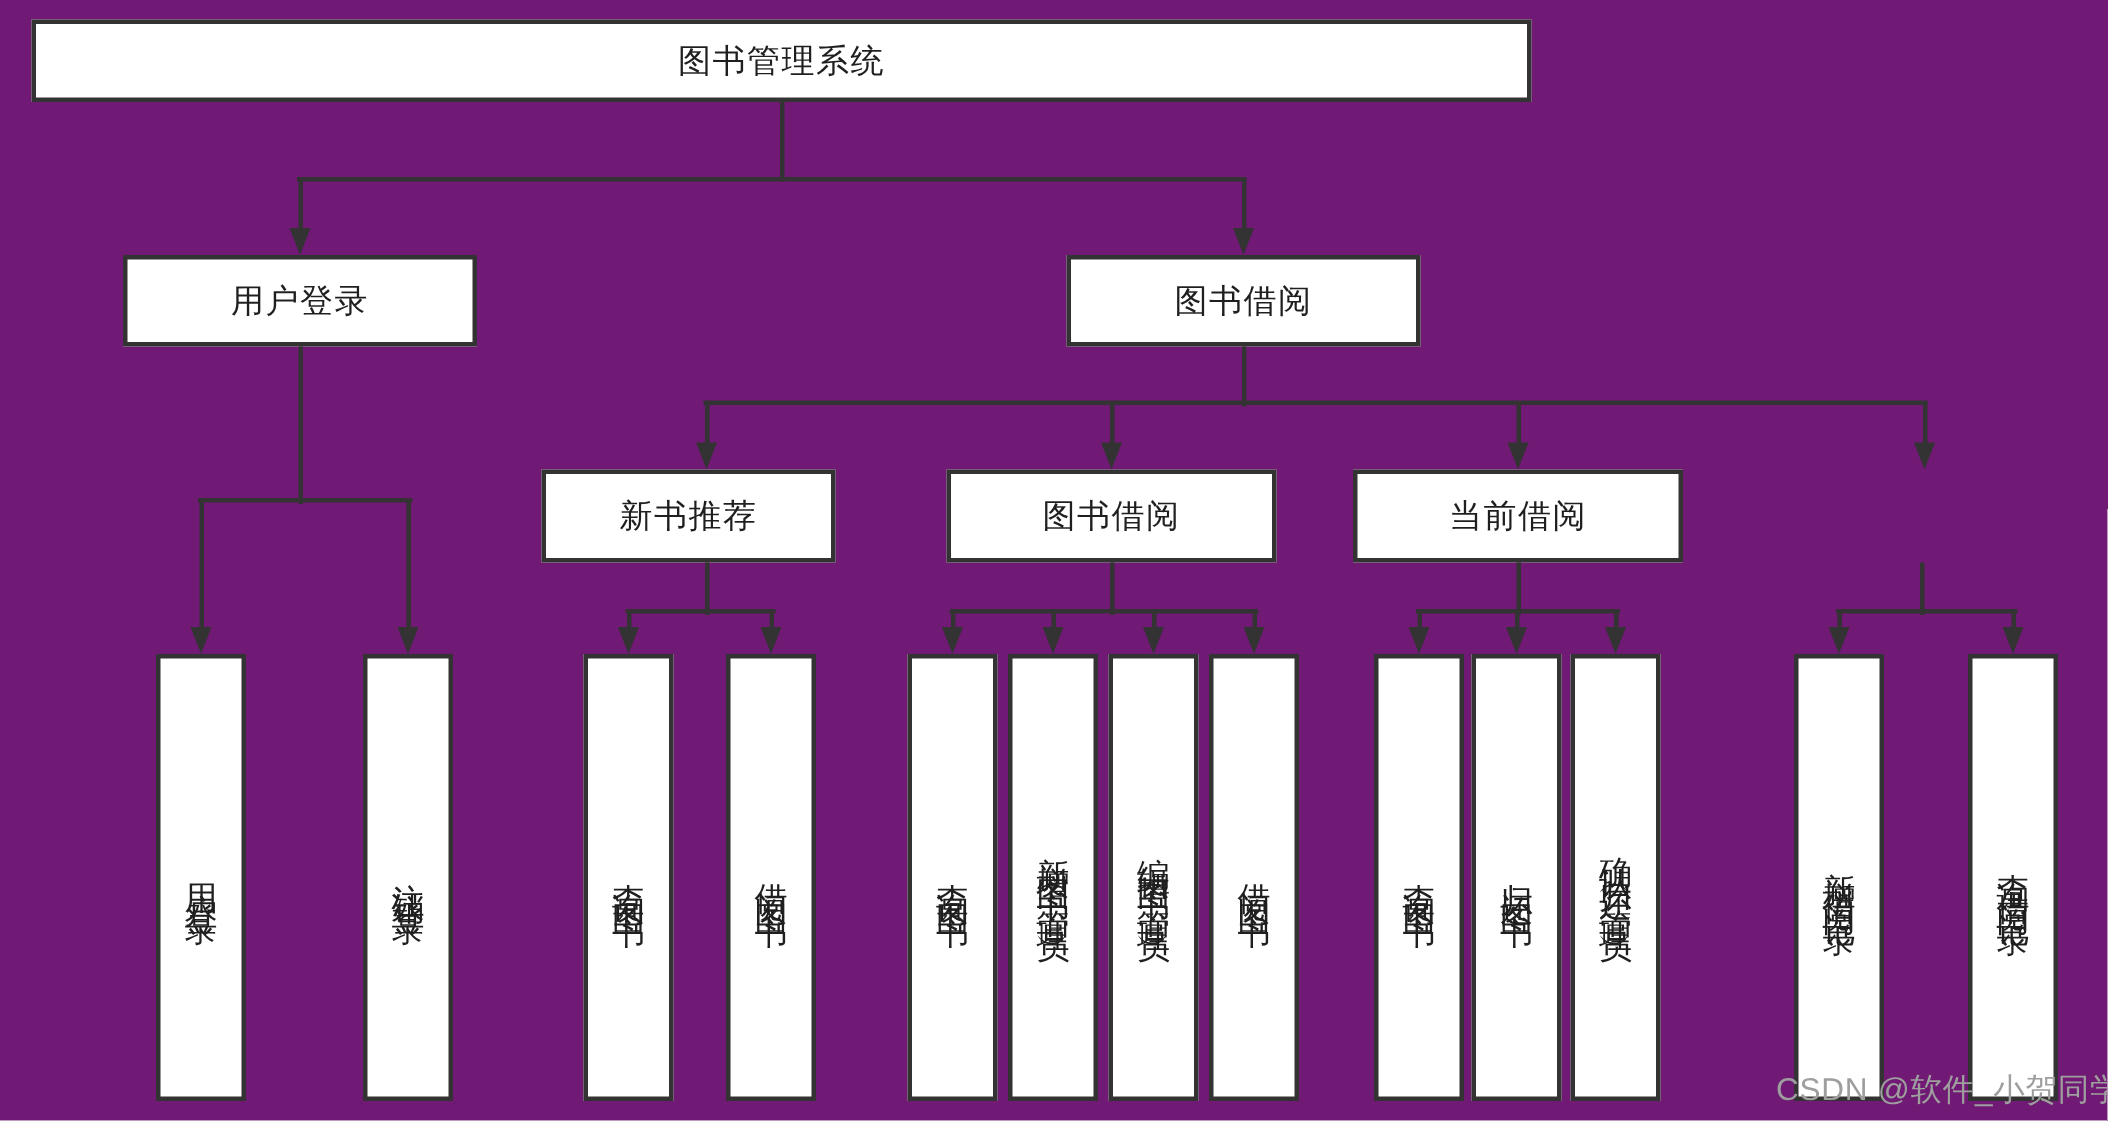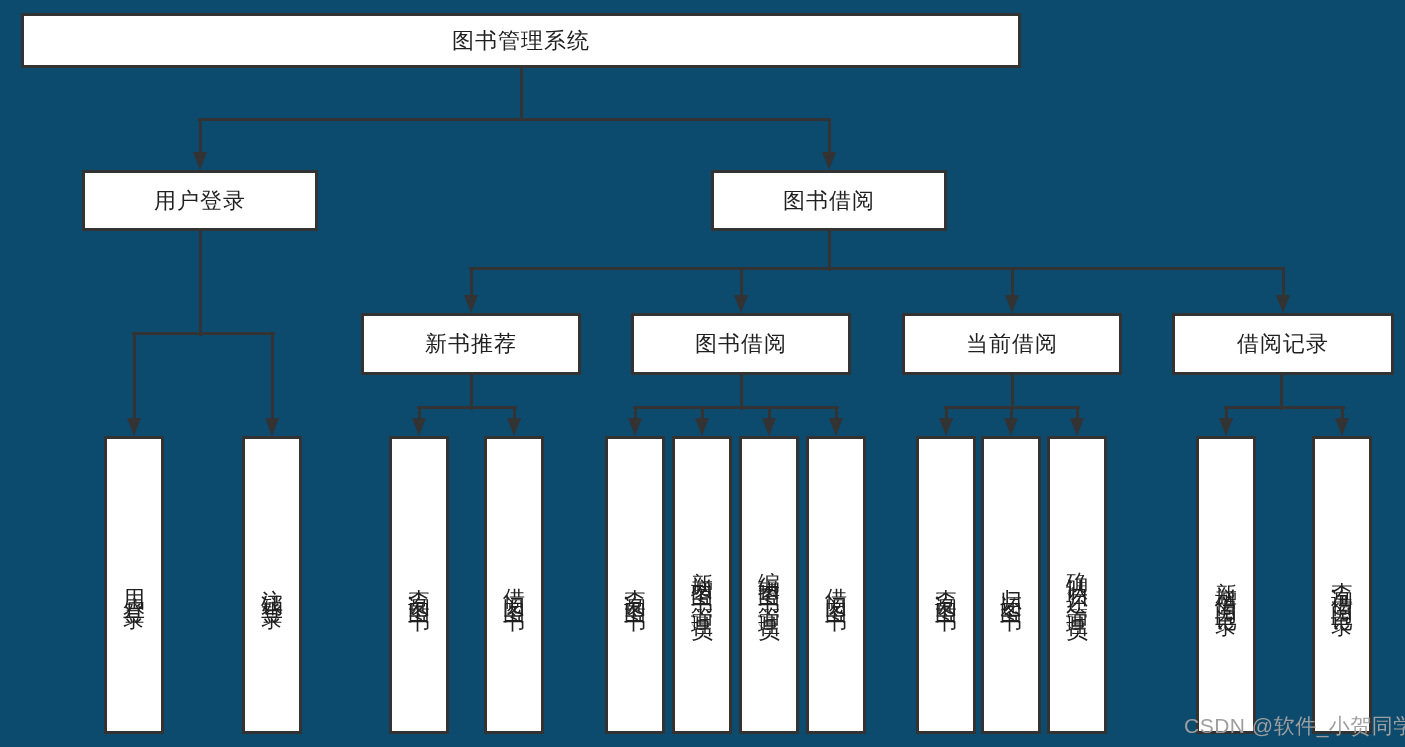--- a/index.html
+++ b/index.html
@@ -1,19 +1,19 @@
 <!DOCTYPE html>
 <html><head>
 <meta charset="utf-8">
 <style>
   html,body{margin:0;padding:0;background:#ffffff;}
   .canvas{
     position:relative;
     width:1405px;height:747px;
-    background:#0c4a6e;
+    background:#701a75;
     font-family:"Liberation Sans", sans-serif;
     overflow:hidden;
   }
   .box{
     position:absolute;
     box-sizing:border-box;
     border:3px solid #333333;
     background:#ffffff;
     display:flex;
     align-items:center;
@@ -56,24 +56,23 @@
 </head>
 <body>
 
 <div class="canvas">
 
   <div class="box hbox" style="left:21px;top:13px;width:1000px;height:55px">图书管理系统</div>
 
   <div class="box hbox" style="left:82px;top:170px;width:236px;height:61px">用户登录</div>
   <div class="box hbox" style="left:711px;top:170px;width:236px;height:61px">图书借阅</div>
 
-  <div class="box hbox" style="left:361px;top:313px;width:220px;height:62px">新书推荐</div>
+  <div class="box hbox" style="left:361px;top:313px;width:196px;height:62px">新书推荐</div>
   <div class="box hbox" style="left:902px;top:313px;width:220px;height:62px">当前借阅</div>
   <div class="box hbox" style="left:631px;top:313px;width:220px;height:62px">图书借阅</div>
-  <div class="box hbox" style="left:1172px;top:313px;width:222px;height:62px">借阅记录</div>
 
   <div class="box vbox" style="left:104px;top:436px;width:60px;height:298px">用户登录</div>
   <div class="box vbox" style="left:242px;top:436px;width:60px;height:298px">注销登录</div>
 
   <div class="box vbox" style="left:389px;top:436px;width:60px;height:298px">查询图书</div>
   <div class="box vbox" style="left:484px;top:436px;width:60px;height:298px">借阅图书</div>
 
   <div class="box vbox" style="left:605px;top:436px;width:60px;height:298px">查询图书</div>
   <div class="box vbox" style="left:672px;top:436px;width:60px;height:298px">新增图书（管理员）</div>
   <div class="box vbox" style="left:739px;top:436px;width:60px;height:298px">编辑图书（管理员）</div>

